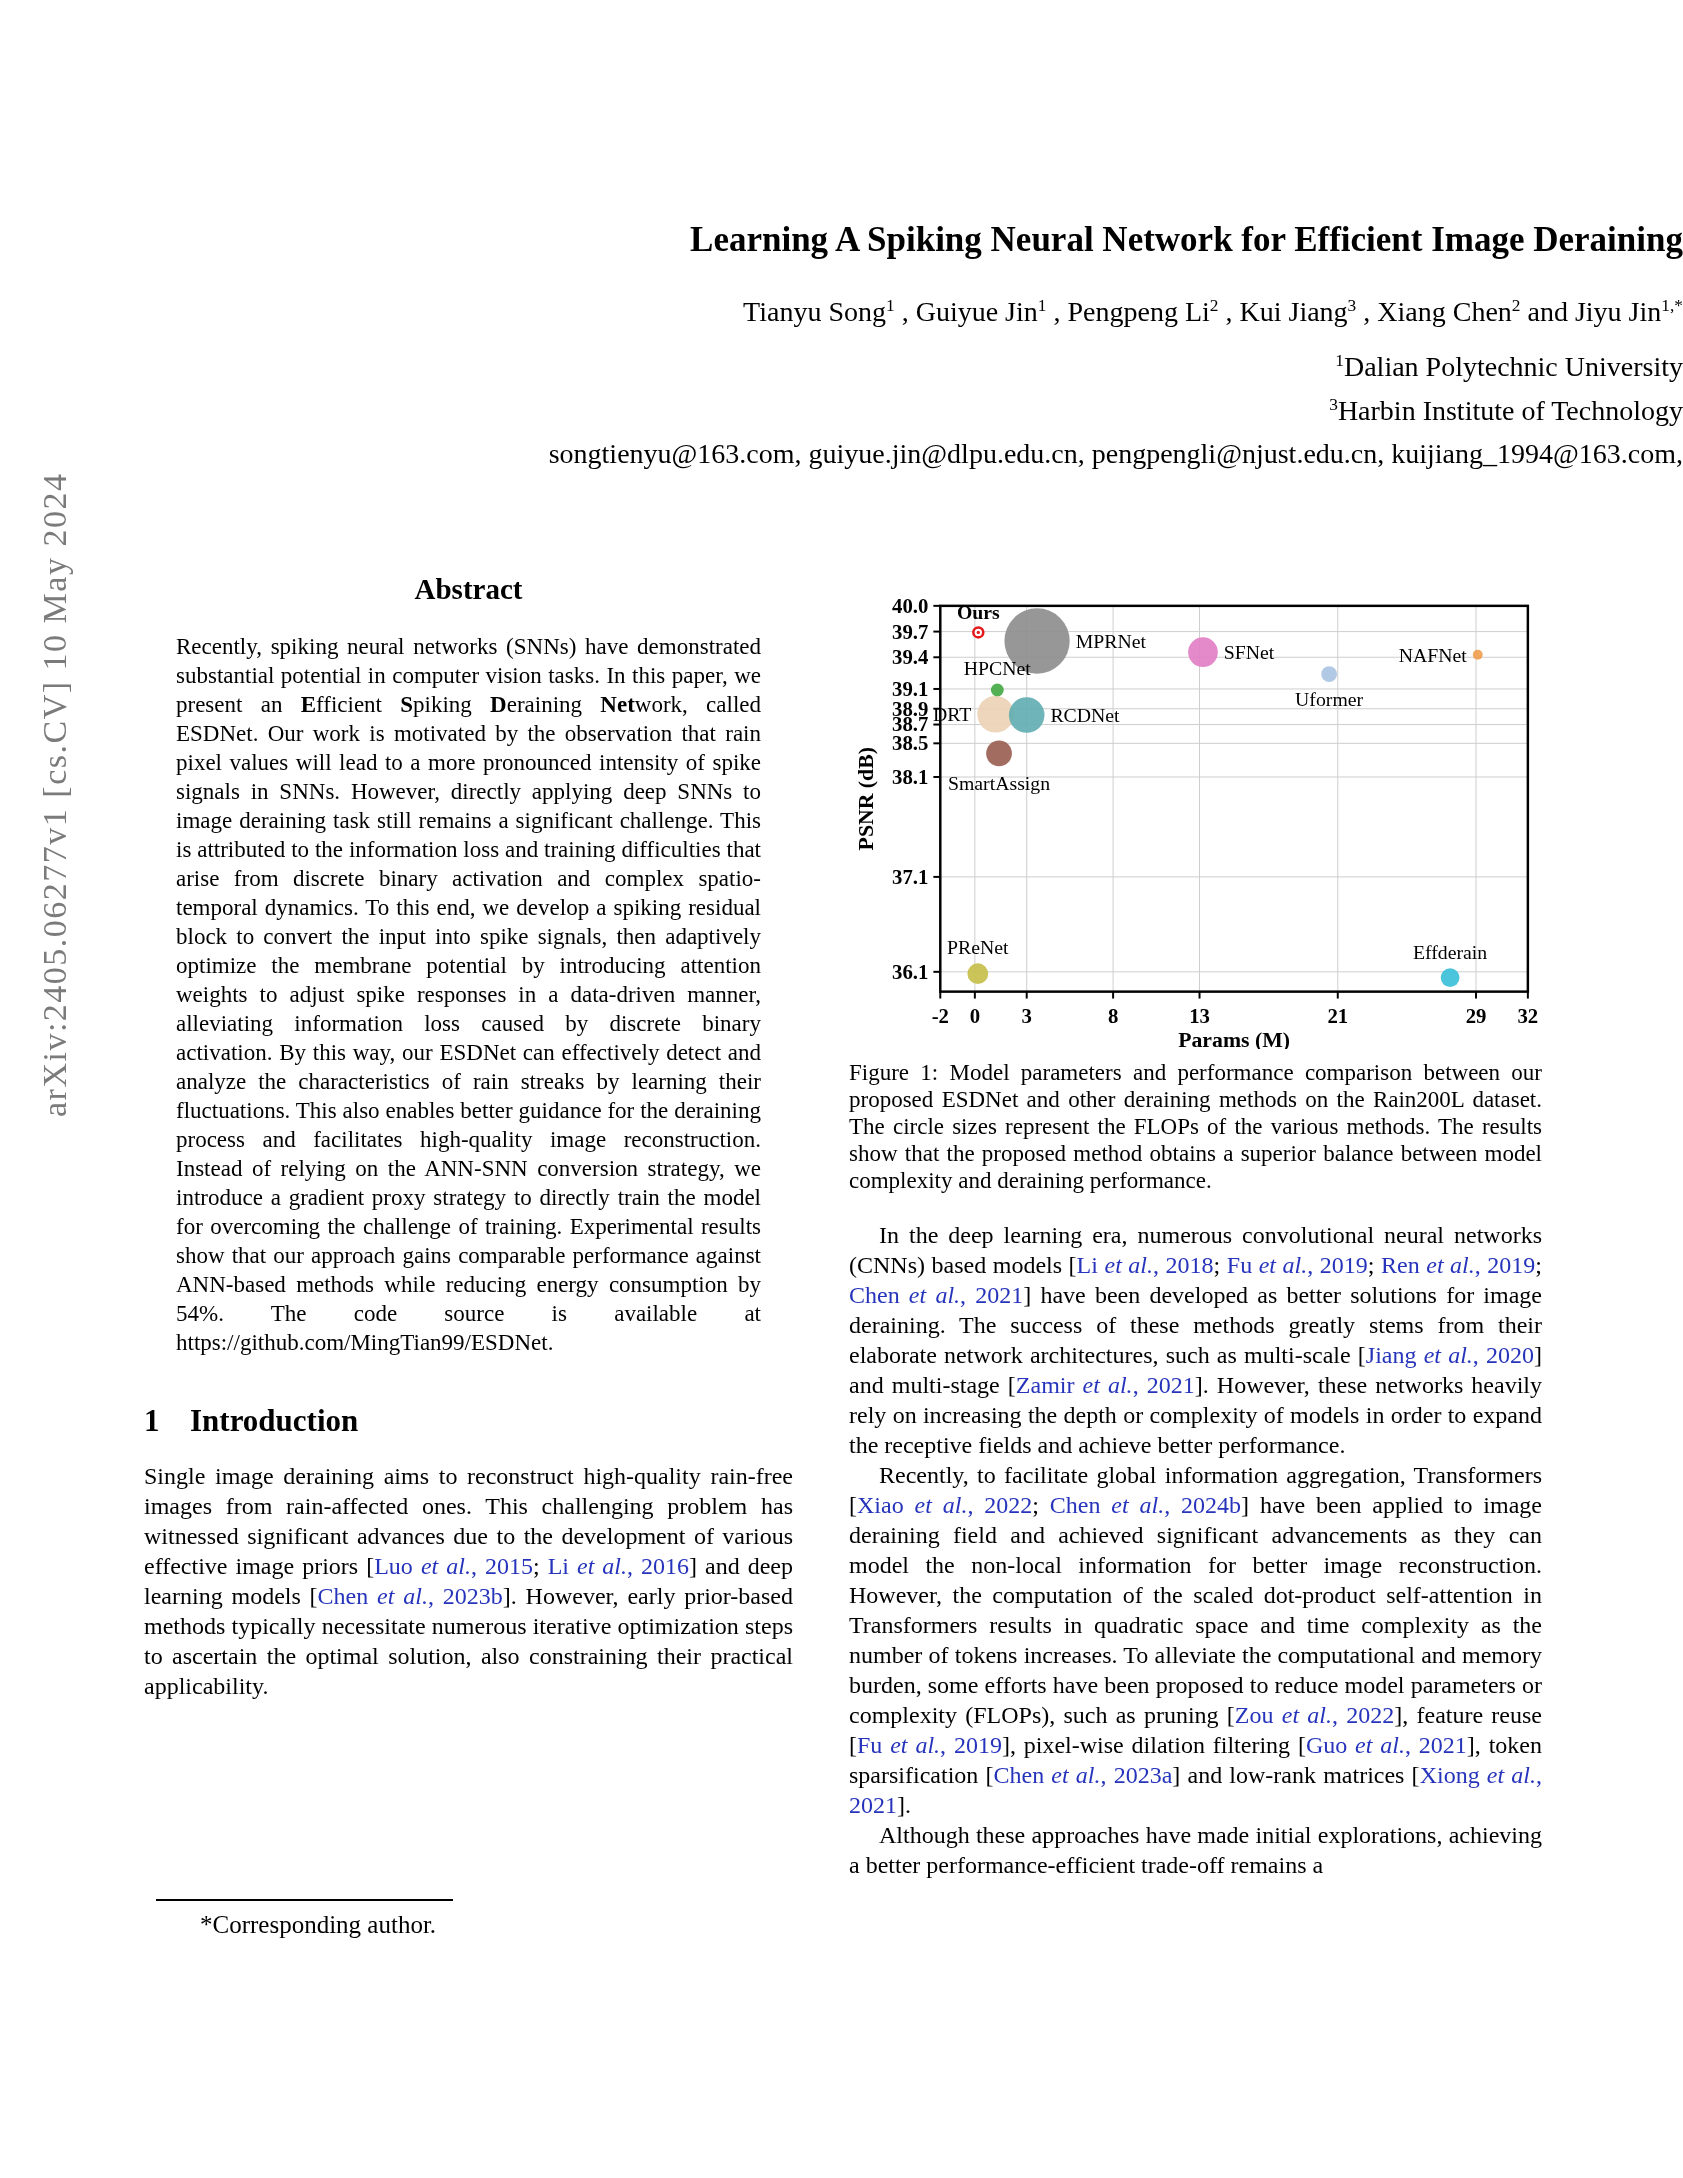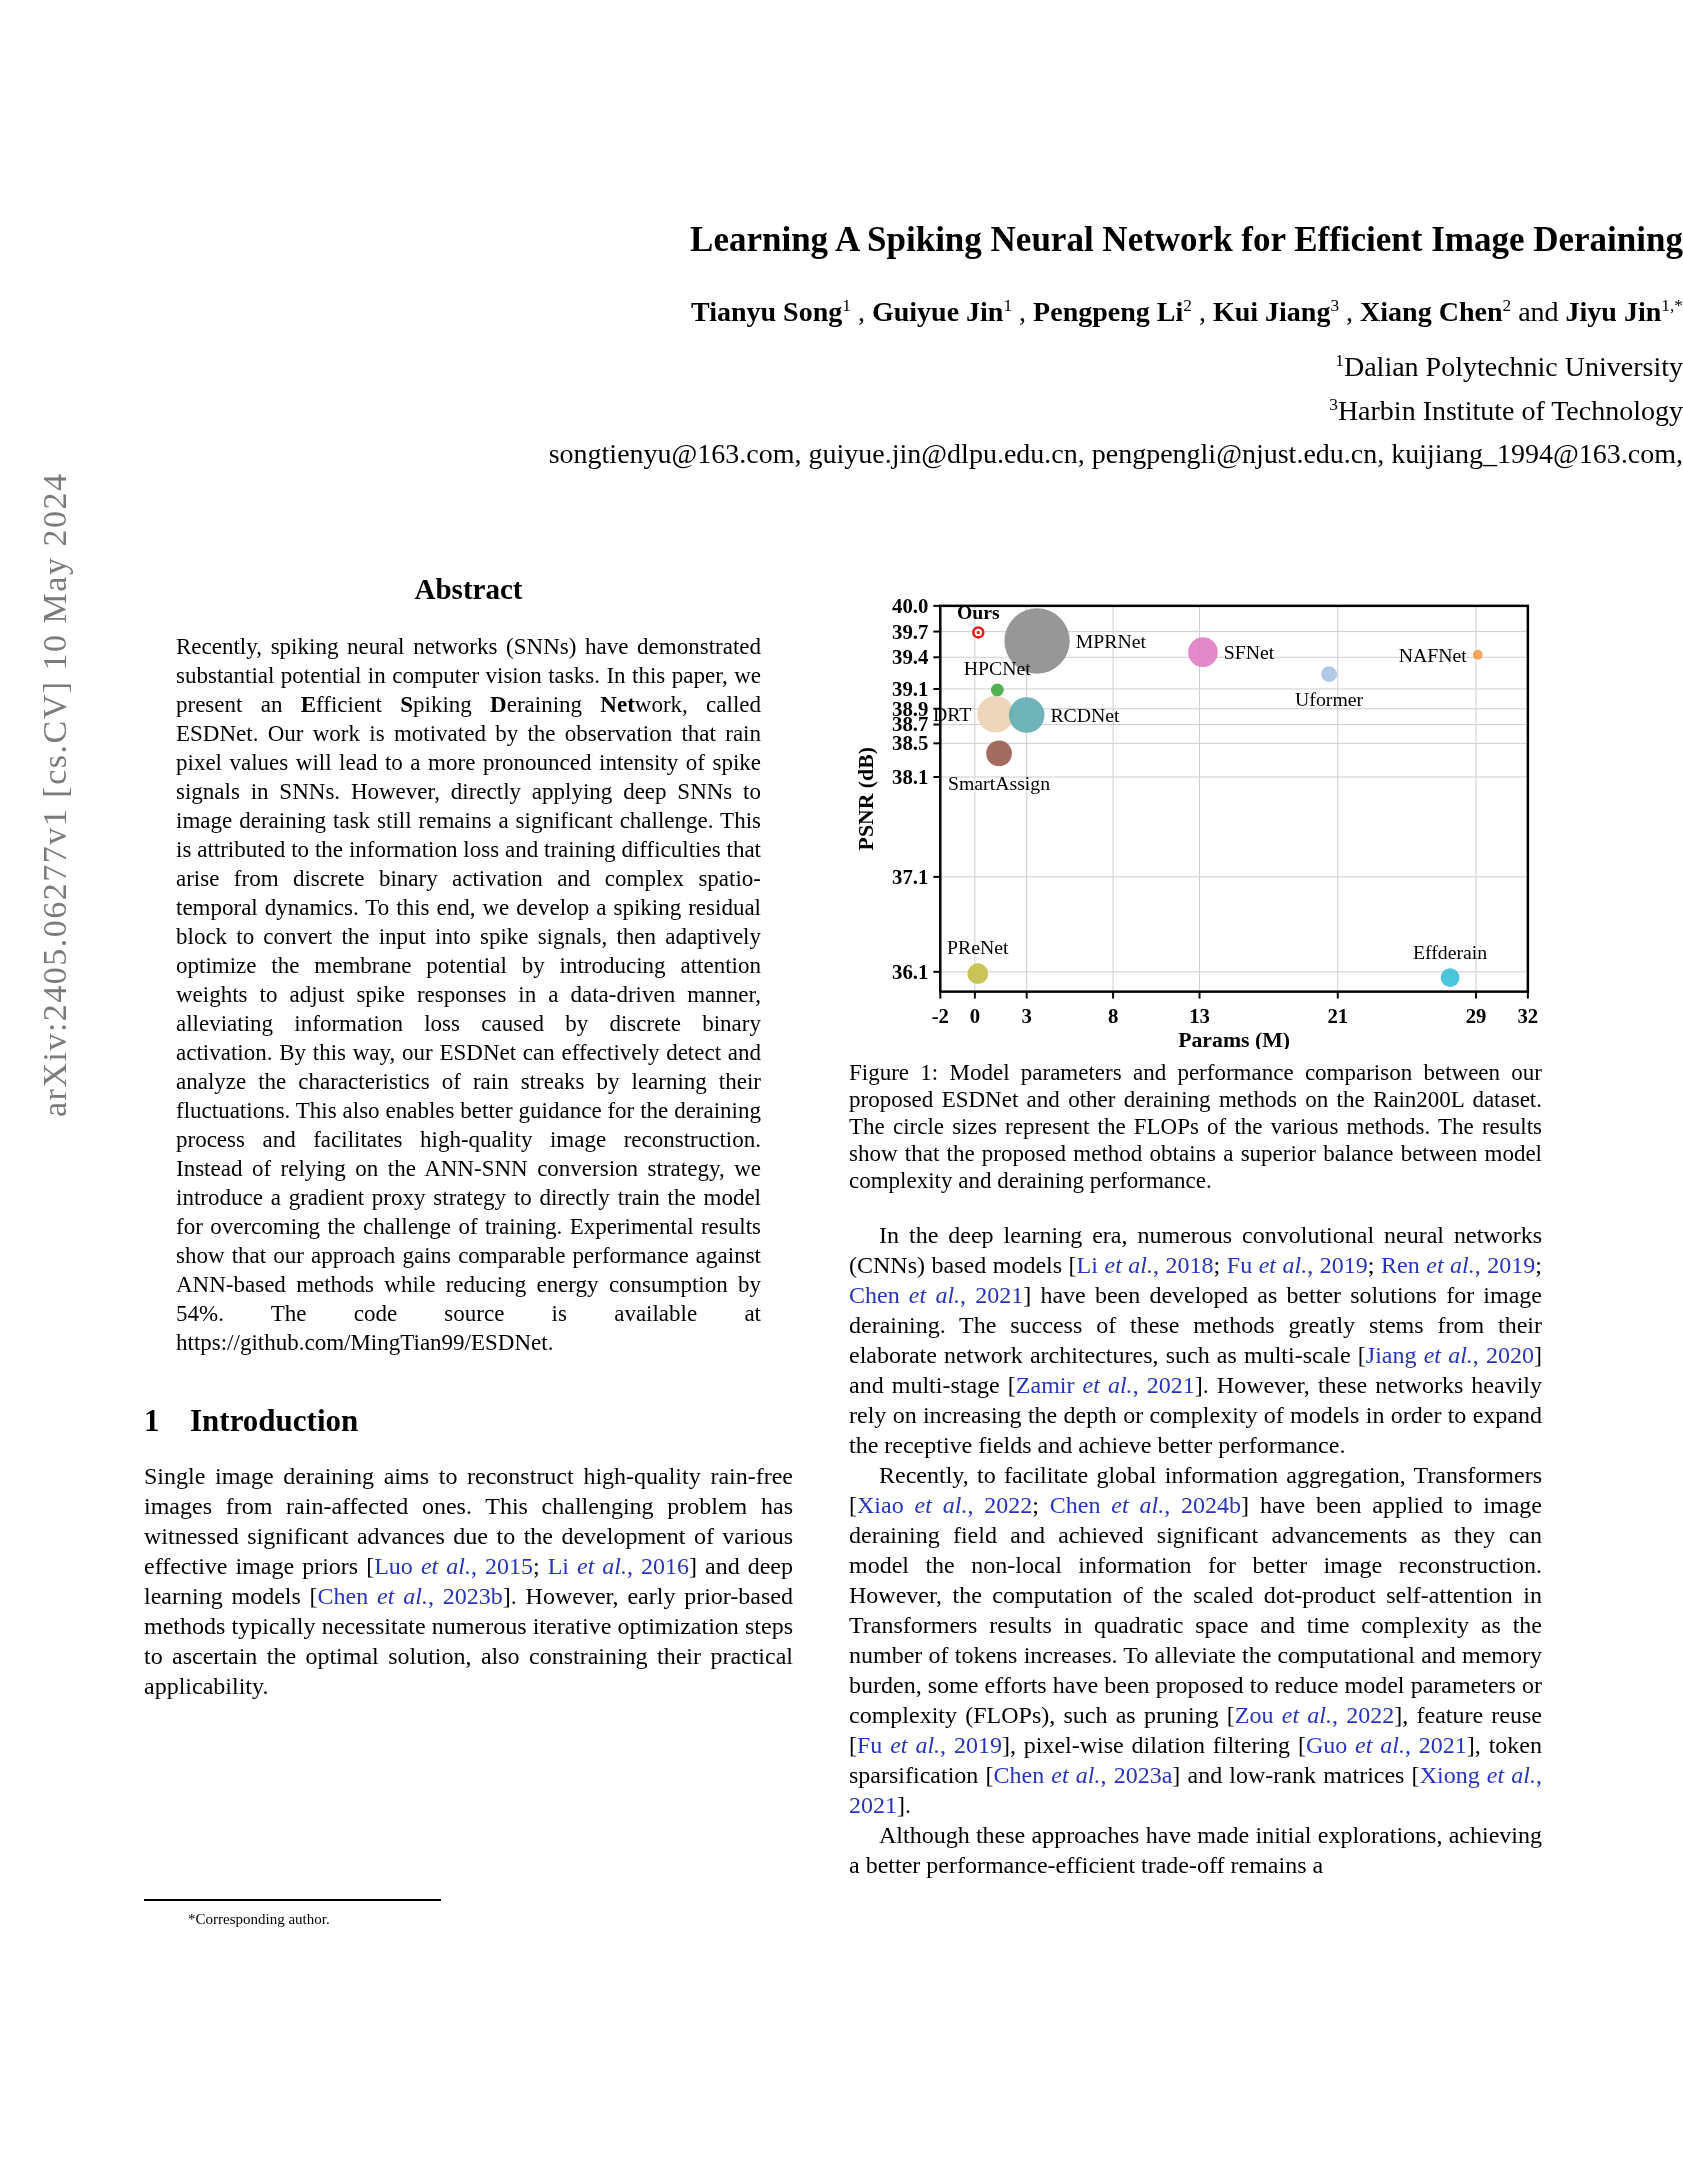--- a/index.html
+++ b/index.html
@@ -3,40 +3,40 @@
 <meta charset="utf-8">
 <style>
   html,body{margin:0;padding:0;background:#fff;}
   .page{position:relative;width:1683px;height:2178px;background:#ffffff;overflow:hidden;
         font-family:"Liberation Serif",serif;color:#000;}
   .watermark{position:absolute;left:36px;top:1117px;transform:rotate(-90deg);transform-origin:0 0;
         white-space:nowrap;font-size:34px;color:#7b7b7b;letter-spacing:1.5px;}
   .header{position:absolute;top:220px;left:0;width:100%;text-align:right;}
   .title{font-size:35px;font-weight:bold;margin:0 0 36px 0;}
   .authors{font-size:28px;margin:0 0 14px 0;}
-  .author-name{font-weight:bold;}
+  .author-name{font-weight:normal;}
   .authors sup, .affil sup{font-size:0.62em;}
   .affil{font-size:28px;line-height:37px;}
   .emails{font-size:28px;line-height:34px;margin-top:8px;}
   .col-left{position:absolute;left:144px;top:559px;width:649px;}
   .col-right{position:absolute;left:849px;top:554px;width:693px;}
   .abstract-heading{font-size:29px;font-weight:bold;text-align:center;margin:14px 0 26px 0;}
   .abstract-body{margin:0 32px;font-size:23px;line-height:29px;text-align:justify;}
   .section-heading{font-size:31px;font-weight:bold;margin:46px 0 22px 0;}
   .section-number{display:inline-block;min-width:46px;}
   .body-par{font-size:24px;line-height:30px;text-align:justify;margin:0;text-indent:30px;}
   .body-par.noindent{text-indent:0;}
   .cite{color:#2633bb;}
   .chart{display:block;margin-top:38px;}
   .chart text{font-family:"Liberation Serif",serif;fill:#000;}
   .tick{font-size:21px;font-weight:600;}
   .axlabel{font-size:22px;font-weight:bold;}
   .ptlabel{font-size:20px;}
   .caption{font-size:23px;line-height:27px;text-align:justify;margin:10px 0 26px 0;}
-  .footnote{position:absolute;left:144px;top:1899px;width:653px;font-size:15px;}
+  .footnote{position:absolute;left:156px;top:1899px;width:653px;font-size:25px;}
   .footnote-rule{width:297px;border-top:2px solid #000;margin:0 0 10px 0;}
   .footnote-text{padding-left:44px;}
 </style>
 </head>
 <body>
 
 <div class="page">
 
   <div class="watermark">arXiv:2405.06277v1  [cs.CV]  10 May 2024</div>
 

